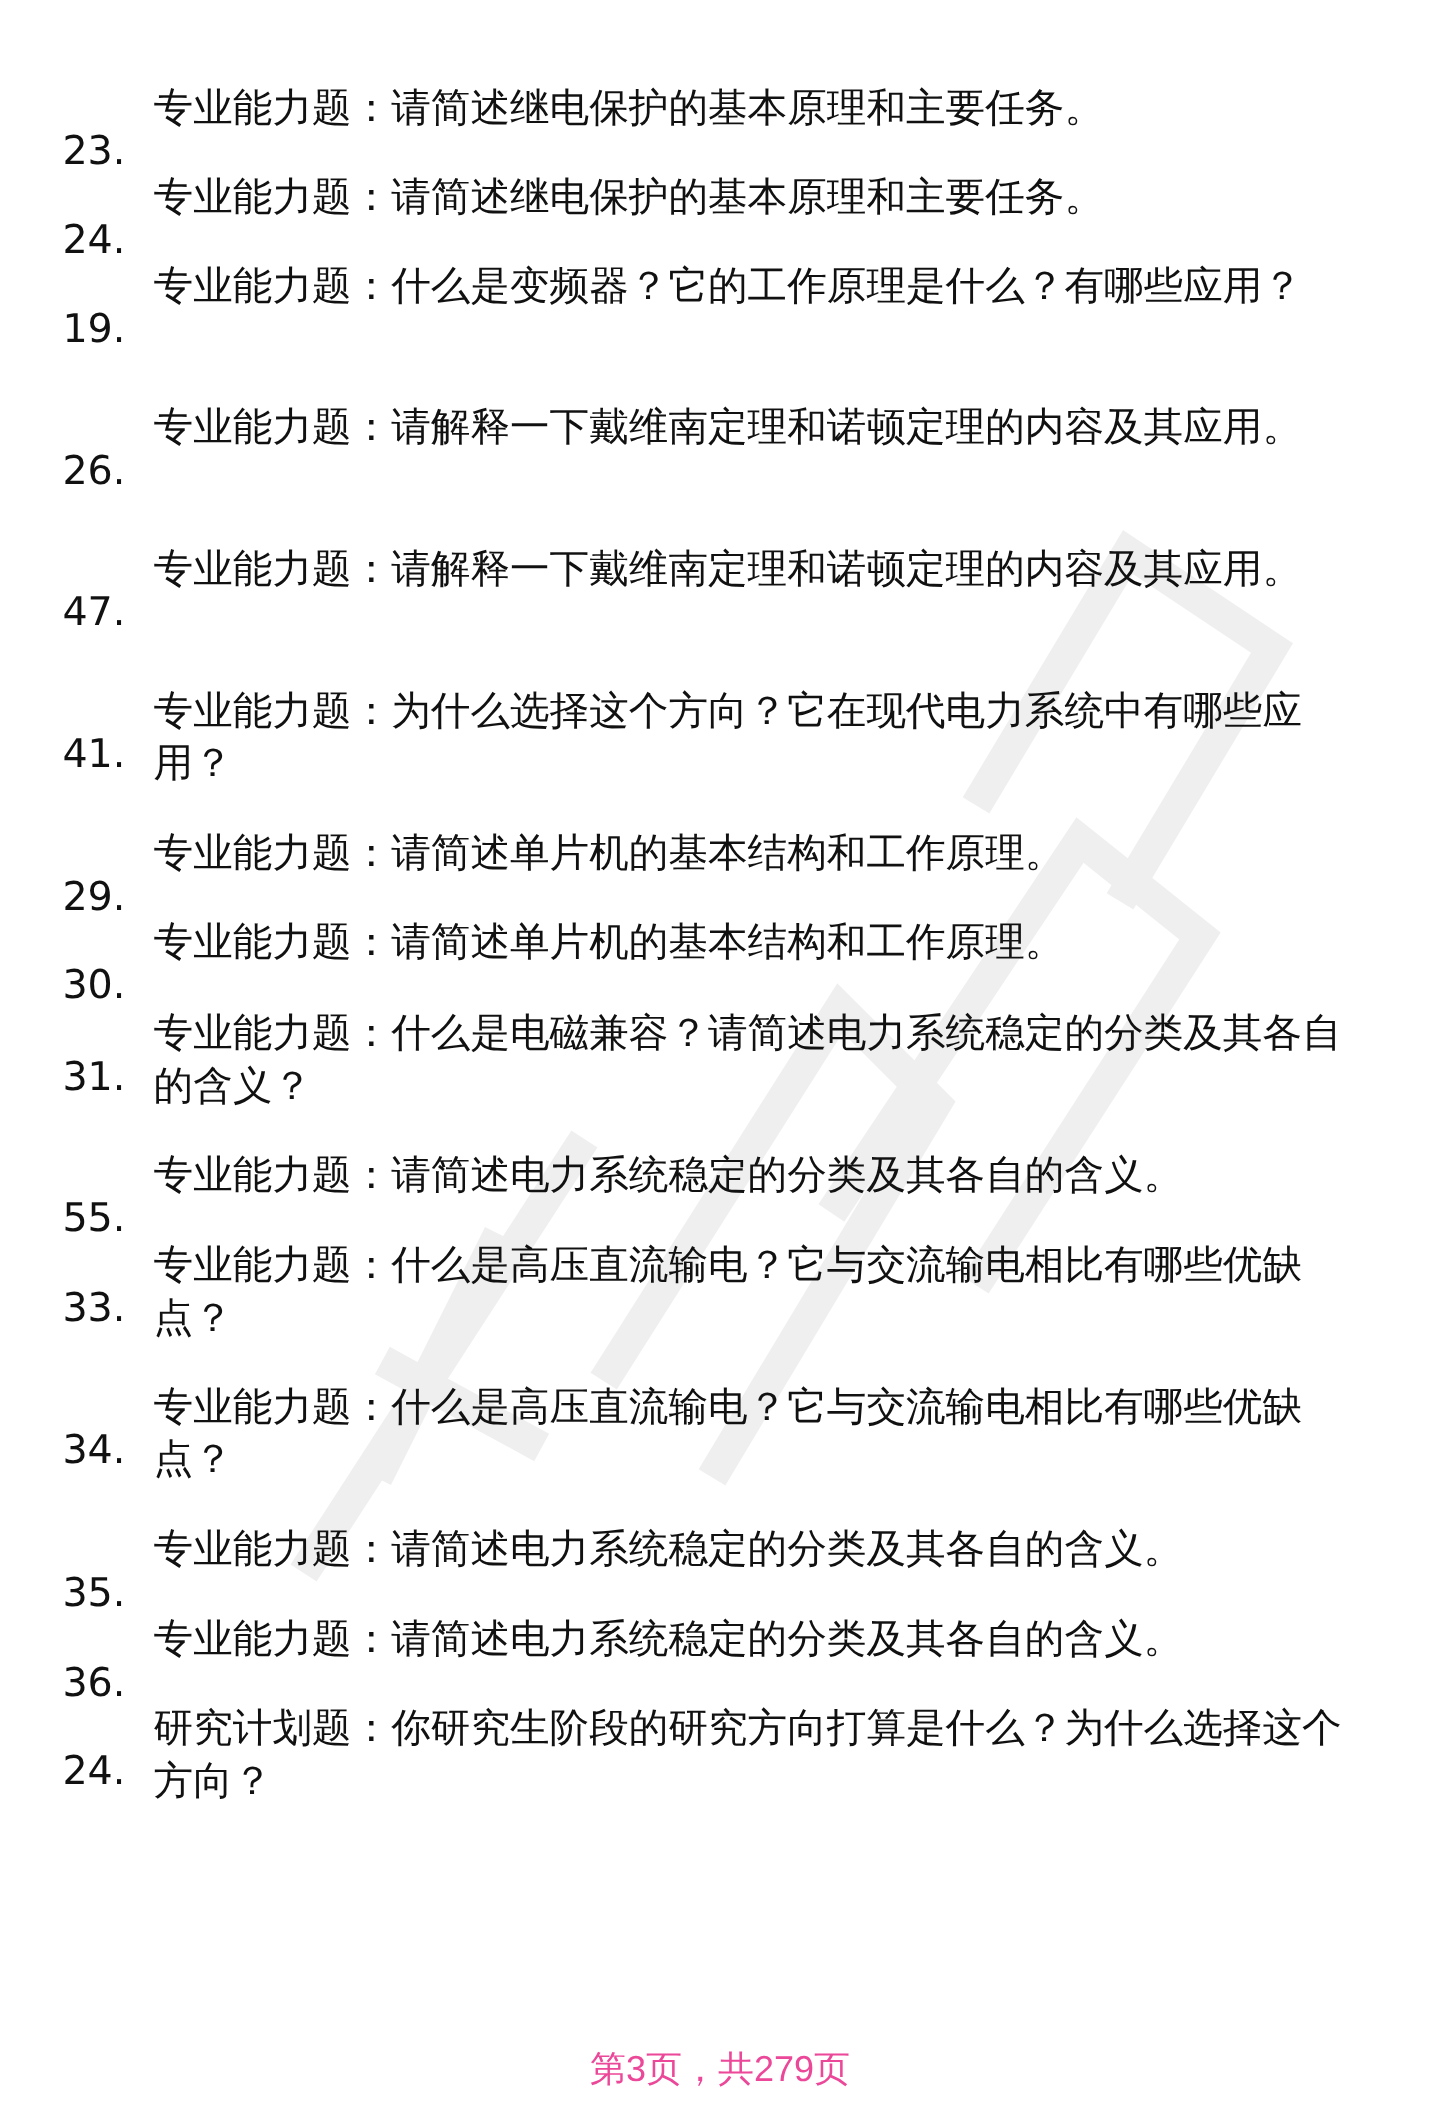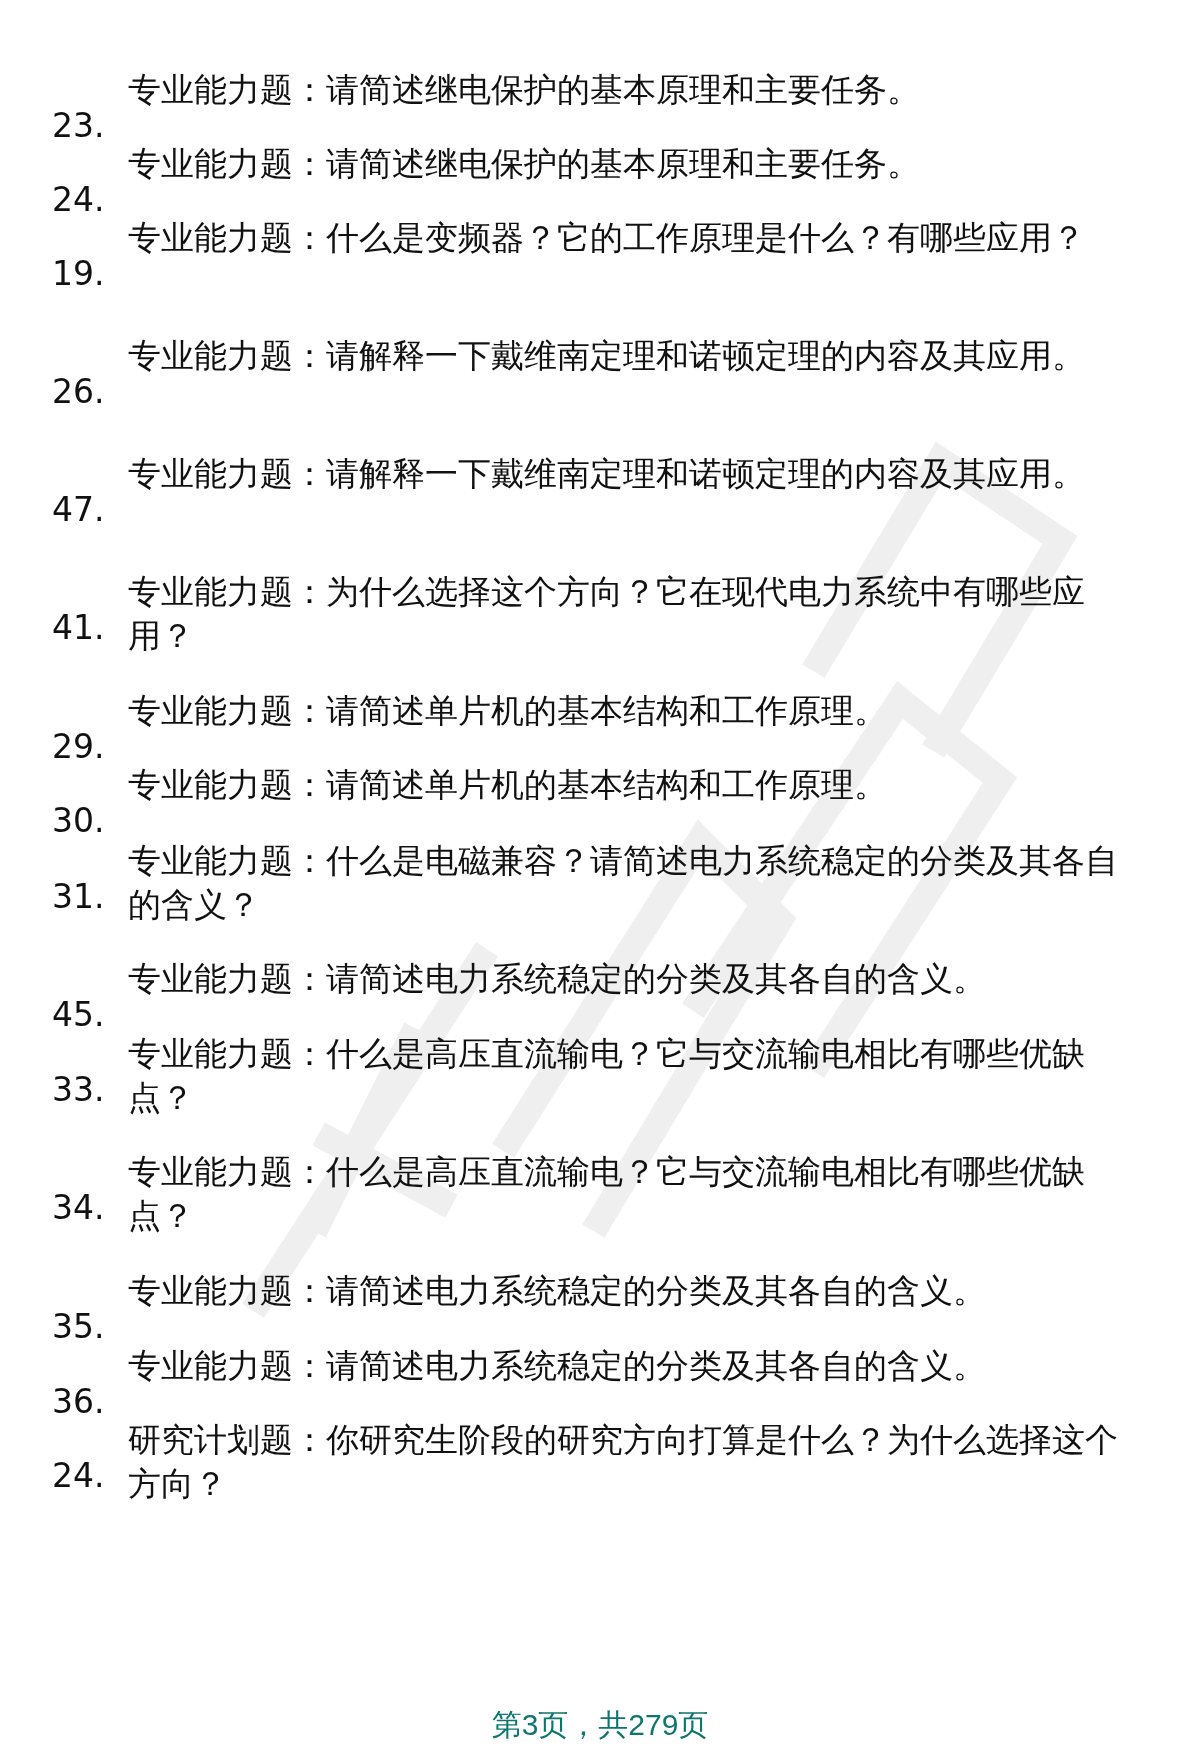--- a/index.html
+++ b/index.html
@@ -13,21 +13,21 @@
   }
   .list { position:absolute; left:0; top:0; width:1200px; }
   .item {
     position:absolute; left:52px; width:1100px;
     font-size:33px; line-height:44px;
   }
   .num { position:absolute; left:0; top:0; width:62px;margin-top:48px; }
   .text { position:absolute; left:76px; top:12px; width:1010px; word-break:break-all; }
   .footer {
     position:absolute; left:0; width:1200px; top:1705px; text-align:center;
-    font-family:"Liberation Sans", sans-serif; font-size:30px; line-height:40px; color:#0f766e;
+    font-family:"Liberation Sans", sans-serif; font-size:30px; line-height:40px; color:#ec4899;
   }
 </style>
 </head>
 <body>
 
 <svg class="watermark" viewBox="0 0 900 900" xmlns="http://www.w3.org/2000/svg">
   <g fill="none" stroke="#000" stroke-width="26" stroke-linecap="square">
     <path d="M80 860 L300 520 M150 700 L260 760 M230 600 L140 780"></path>
     <path d="M330 700 L520 400 L600 480 L420 780"></path>
     <path d="M520 560 L720 260 L820 340 L640 620"></path>
@@ -66,21 +66,21 @@
     </div>
     <div class="item" style="top: 751px;">
       <span class="num">30.</span>
       <span class="text">专业能力题：请简述单片机的基本结构和工作原理。</span>
     </div>
     <div class="item" style="top: 827px;">
       <span class="num">31.</span>
       <span class="text">专业能力题：什么是电磁兼容？请简述电力系统稳定的分类及其各自的含义？</span>
     </div>
     <div class="item" style="top: 945px;">
-      <span class="num">45.</span>
+      <span class="num">55.</span>
       <span class="text">专业能力题：请简述电力系统稳定的分类及其各自的含义。</span>
     </div>
     <div class="item" style="top: 1020px;">
       <span class="num">33.</span>
       <span class="text">专业能力题：什么是高压直流输电？它与交流输电相比有哪些优缺点？</span>
     </div>
     <div class="item" style="top: 1138px;">
       <span class="num">34.</span>
       <span class="text">专业能力题：什么是高压直流输电？它与交流输电相比有哪些优缺点？</span>
     </div>

